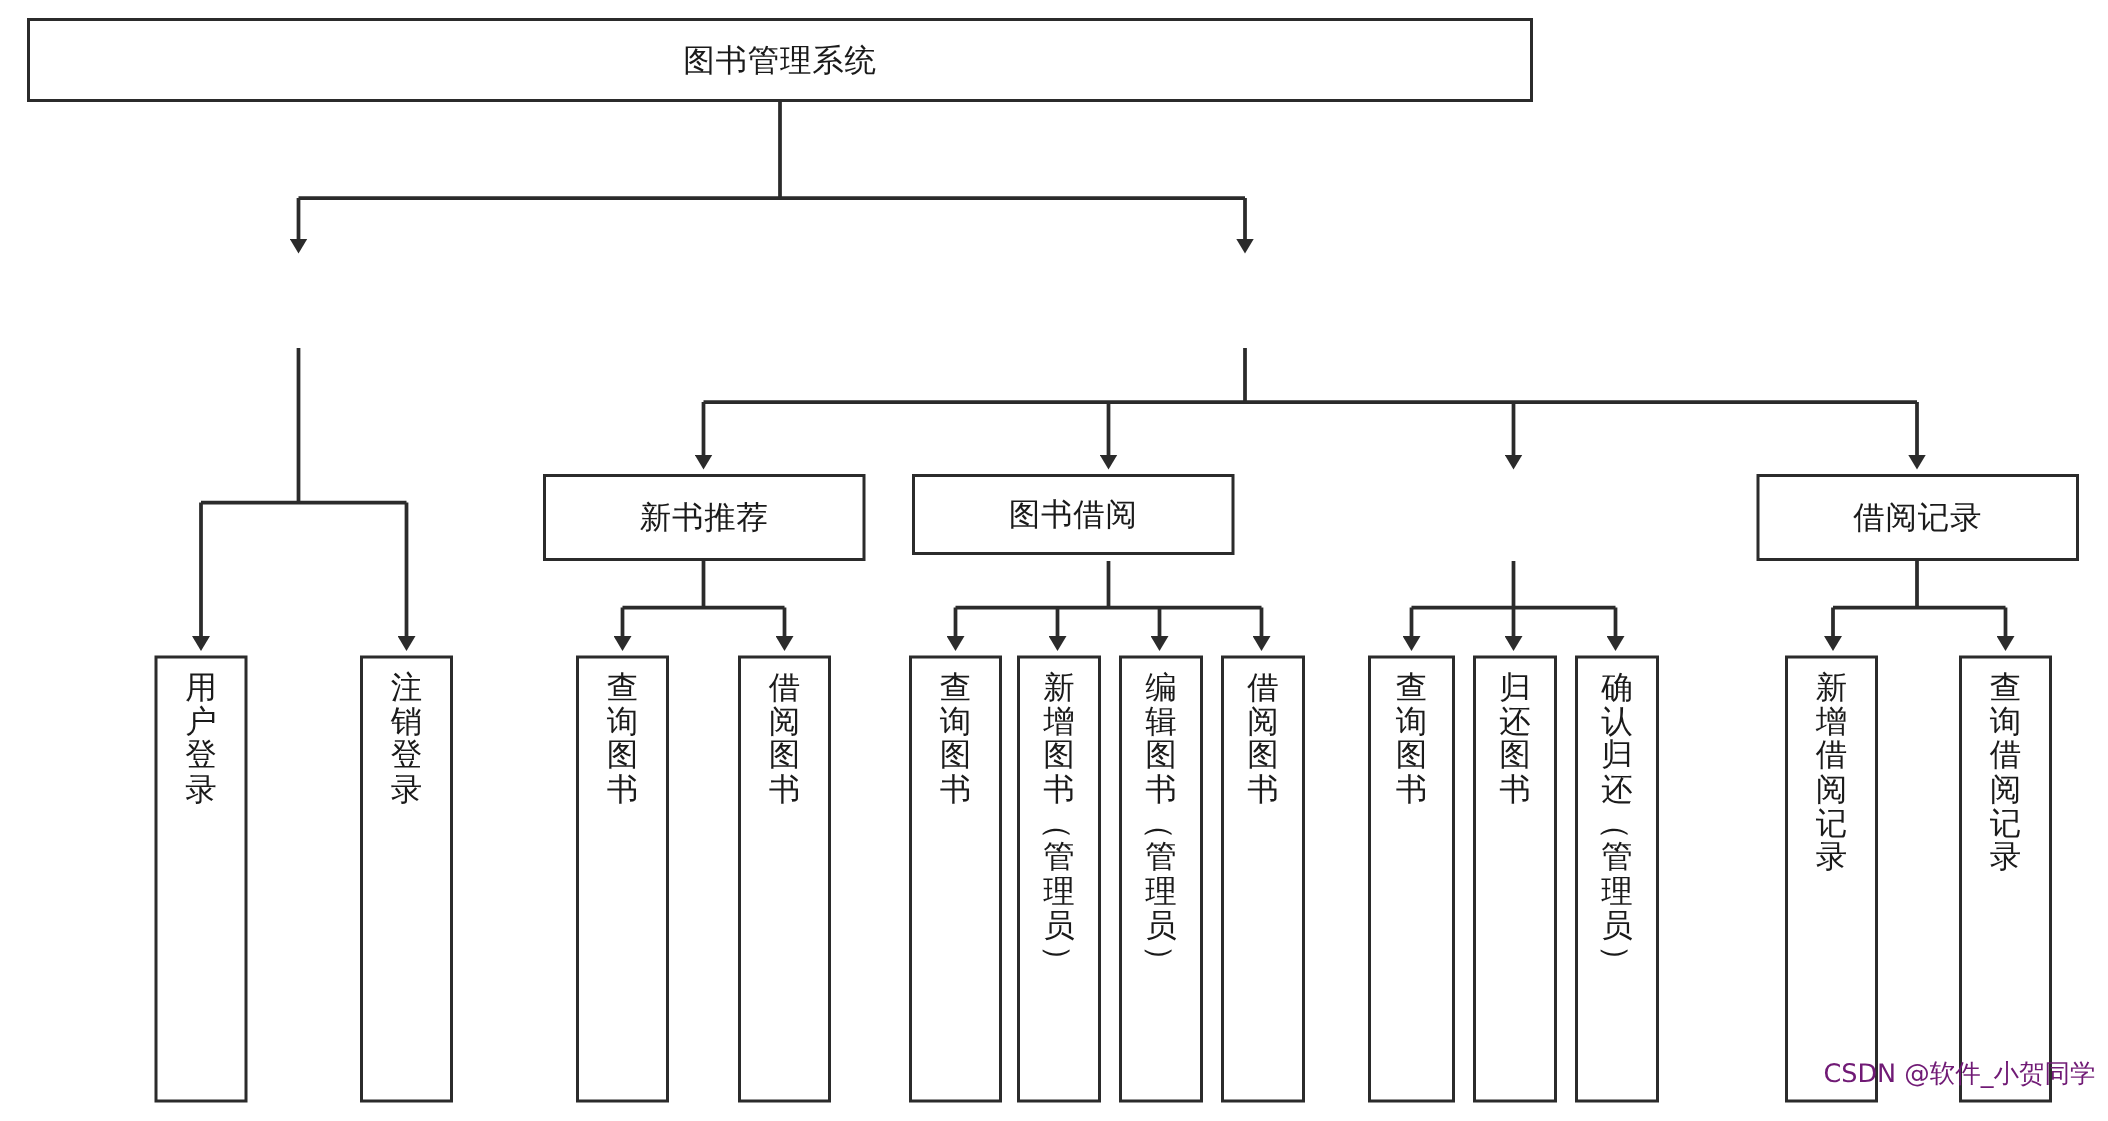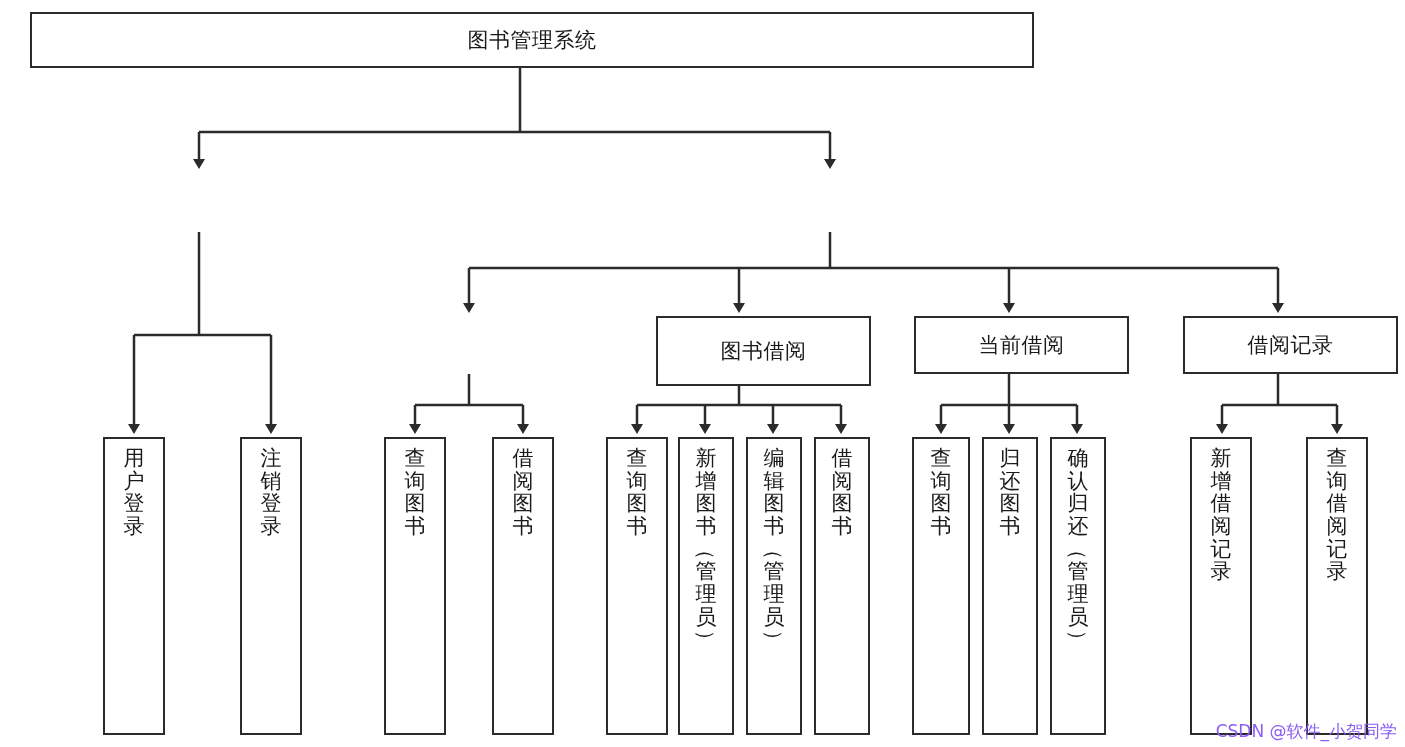--- a/index.html
+++ b/index.html
@@ -33,21 +33,20 @@
     border: 2px solid #2b2b2b;
     display: flex;
     align-items: center;
     justify-content: center;
     color: #1a1a1a;
   }
   .node-h {
     font-size: 21px;
     letter-spacing: 0.5px;
     white-space: nowrap;
-    margin-left: 12px;
   }
   .node-root {
     font-size: 21px;
   }
   .node-v {
     align-items: flex-start;
     justify-content: center;
     padding-top: 8px;
   }
   .vlabel {
@@ -60,23 +59,23 @@
     white-space: normal;
     color: #1a1a1a;
   }
   .vlabel .paren {
     display: block;
     transform: rotate(90deg);
   }
   .watermark {
     position: absolute;
     right: 8px;
-    bottom: 4px;
+    bottom: 20px;
     font-size: 17px;
-    color: #8b5cf6;
+    color: #701a75;
     white-space: nowrap;
     font-family: "DejaVu Sans", "Liberation Sans", sans-serif;
   }
 </style>
 </head>
 <body>
 
 <div id="canvas">
 
   <svg class="connectors" viewBox="0 0 1405 747" xmlns="http://www.w3.org/2000/svg">
@@ -128,28 +127,28 @@
       <line x1="1337" y1="405" x2="1337" y2="425" marker-end="url(#arrow)"></line>
     </g>
   </svg>
 
   <div class="node node-h node-root" style="left:18px; top:12px; width:1004px; height:56px;">
     <span>图书管理系统</span>
   </div>
 
 
 
-
-  <div class="node node-h" style="left:644px; top:316px; width:215px; height:70px;">
+  <div class="node node-h" style="left:362px; top:316px; width:215px; height:58px;">
+    <span>新书推荐</span>
+  </div>
+
+  <div class="node node-h" style="left:608px; top:316px; width:215px; height:54px;">
     <span>图书借阅</span>
   </div>
 
-  <div class="node node-h" style="left:902px; top:316px; width:215px; height:58px;">
-    <span>当前借阅</span>
-  </div>
 
   <div class="node node-h" style="left:1171px; top:316px; width:215px; height:58px;">
     <span>借阅记录</span>
   </div>
 
   <div class="node node-v" style="left:103px; top:437px; width:62px; height:298px;">
     <span class="vlabel">
         <span style="display: block;">用</span>
         <span style="display: block;">户</span>
         <span style="display: block;">登</span>

